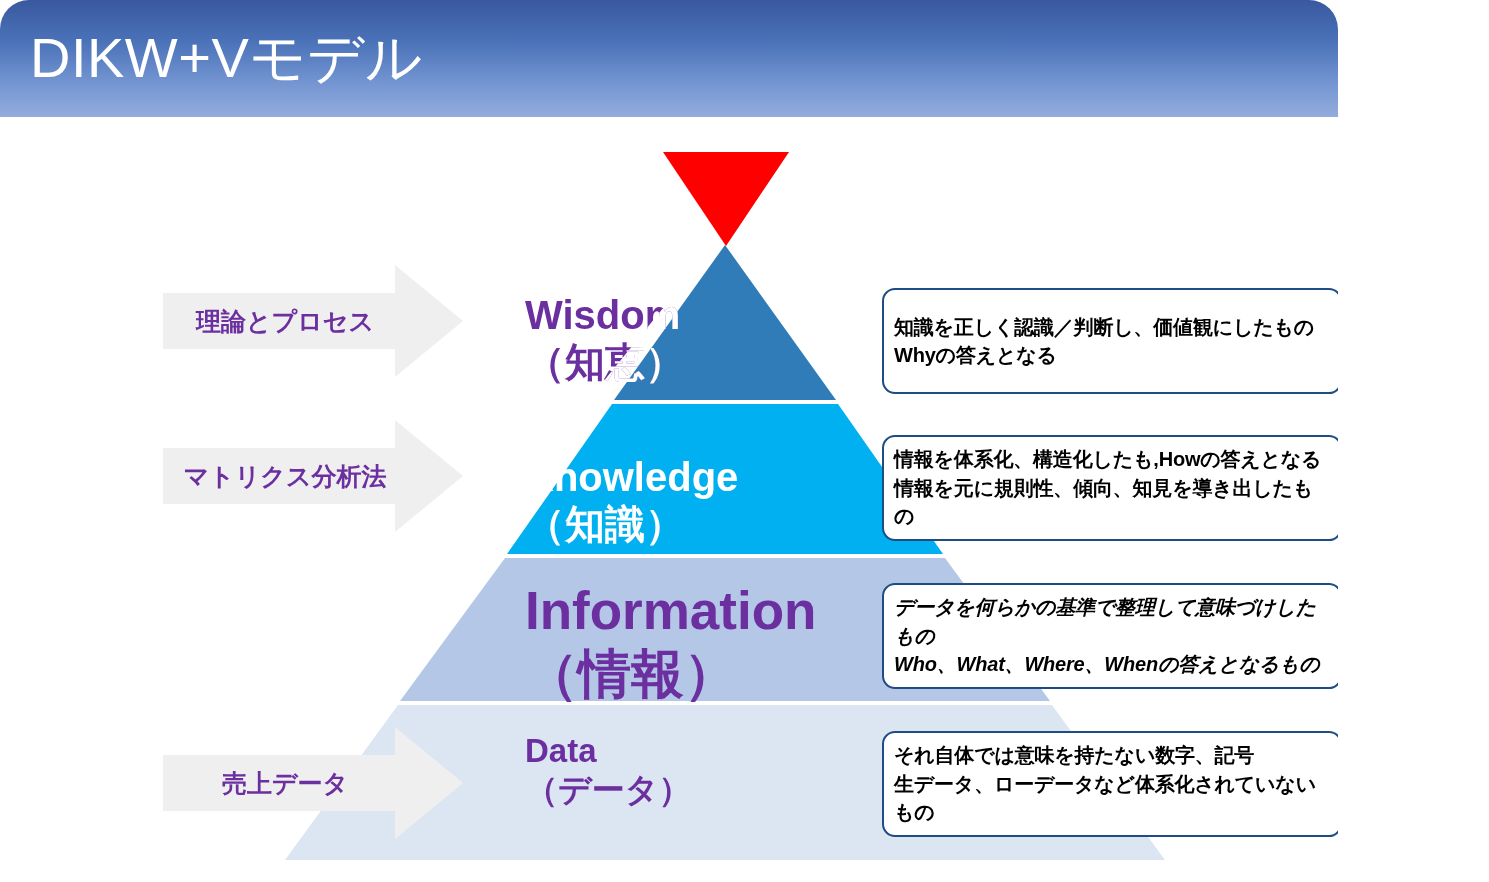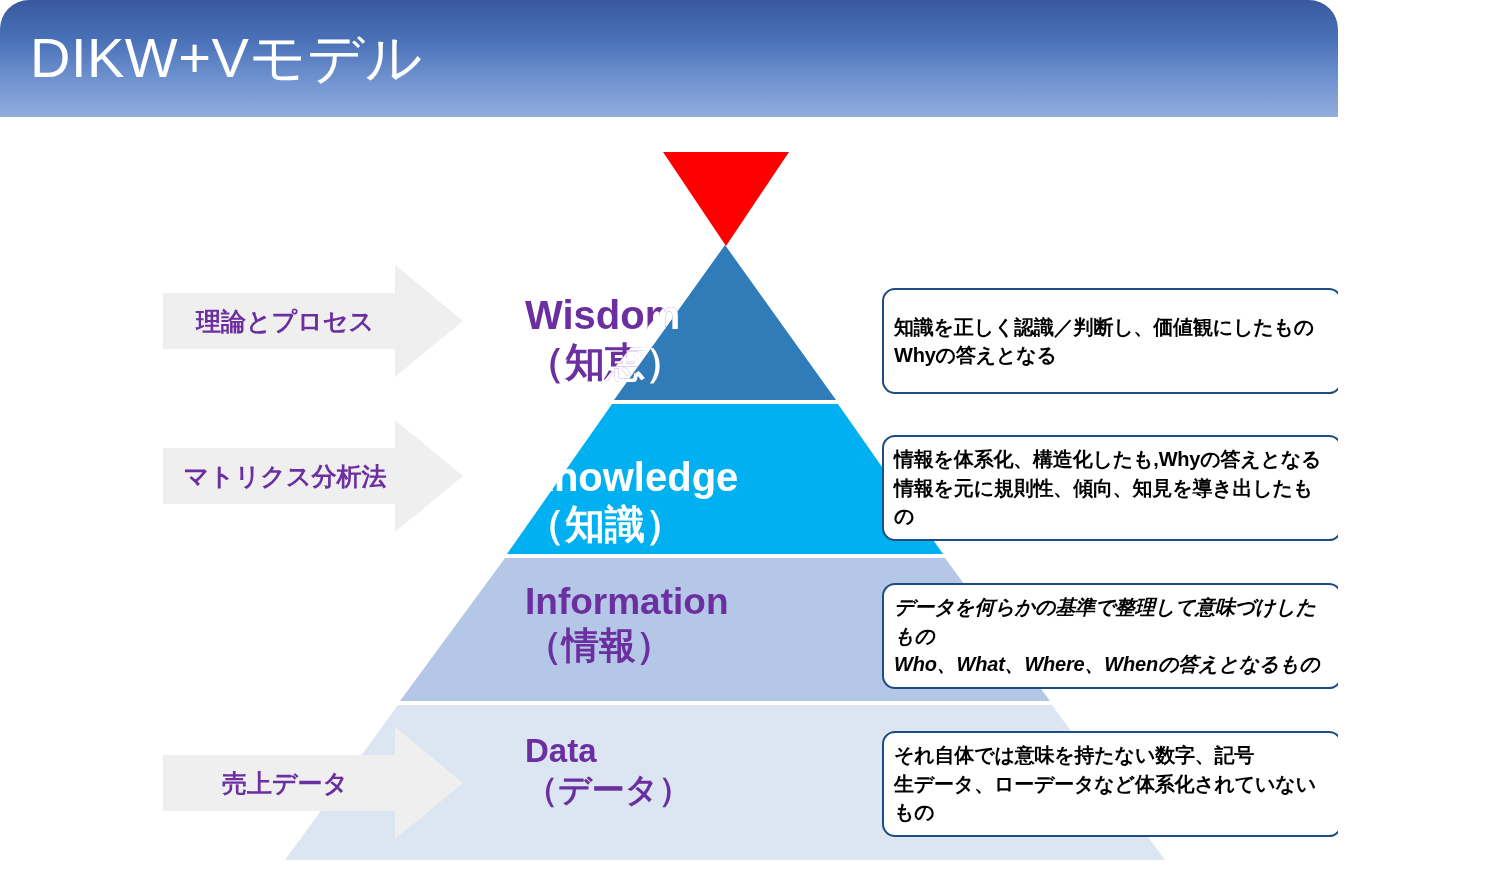--- a/index.html
+++ b/index.html
@@ -51,21 +51,21 @@
     color:#ffffff;font-size:40px;
     -webkit-clip-path:polygon(200px -60px, 340px 112px, 60px 112px);
     clip-path:polygon(200px -60px, 340px 112px, 60px 112px);
   }
   #knowledge-label{
     left:525px;top:430px;width:400px;
     color:#ffffff;font-size:40px;margin-top:24px;
   }
   #information-label{
     left:525px;top:580px;width:400px;
-    color:#6b2fa0;font-size:37px;
+    color:#6b2fa0;font-size:53px;
   }
   #data-label{
     left:525px;top:732px;width:400px;
     color:#6b2fa0;font-size:33px;
   }
 
   
   #value-label{
     position:absolute;left:600px;top:143px;width:250px;
     text-align:center;color:#6b2fa0;font-weight:bold;font-size:38px;
@@ -170,21 +170,21 @@
     </svg>
     <div class="arrow-text">売上データ</div>
   </div>
 
   <div class="callout" style="left:882px;top:288px;width:460px;height:106px;">
     <div class="callout-text">知識を正しく認識／判断し、価値観にしたもの
 Whyの答えとなる</div>
   </div>
 
   <div class="callout" style="left:882px;top:435px;width:460px;height:106px;">
-    <div class="callout-text">情報を体系化、構造化したも,Whyの答えとなる
+    <div class="callout-text">情報を体系化、構造化したも,Howの答えとなる
 情報を元に規則性、傾向、知見を導き出したもの</div>
   </div>
 
   <div class="callout" style="left:882px;top:583px;width:460px;height:106px;font-style:italic;">
     <div class="callout-text">データを何らかの基準で整理して意味づけしたもの
 Who、What、Where、Whenの答えとなるもの</div>
   </div>
 
   <div class="callout" style="left:882px;top:731px;width:460px;height:106px;justify-content:center;">
     <div class="callout-text">それ自体では意味を持たない数字、記号

